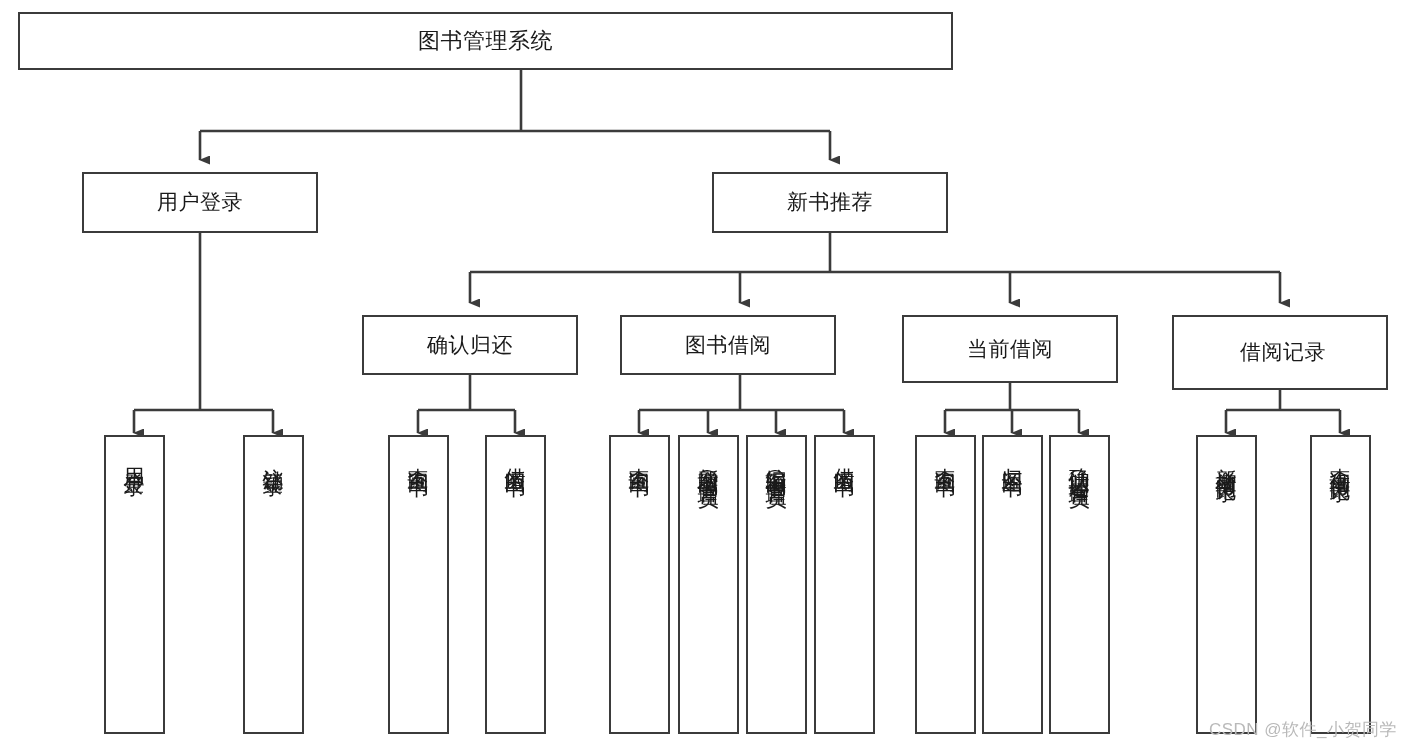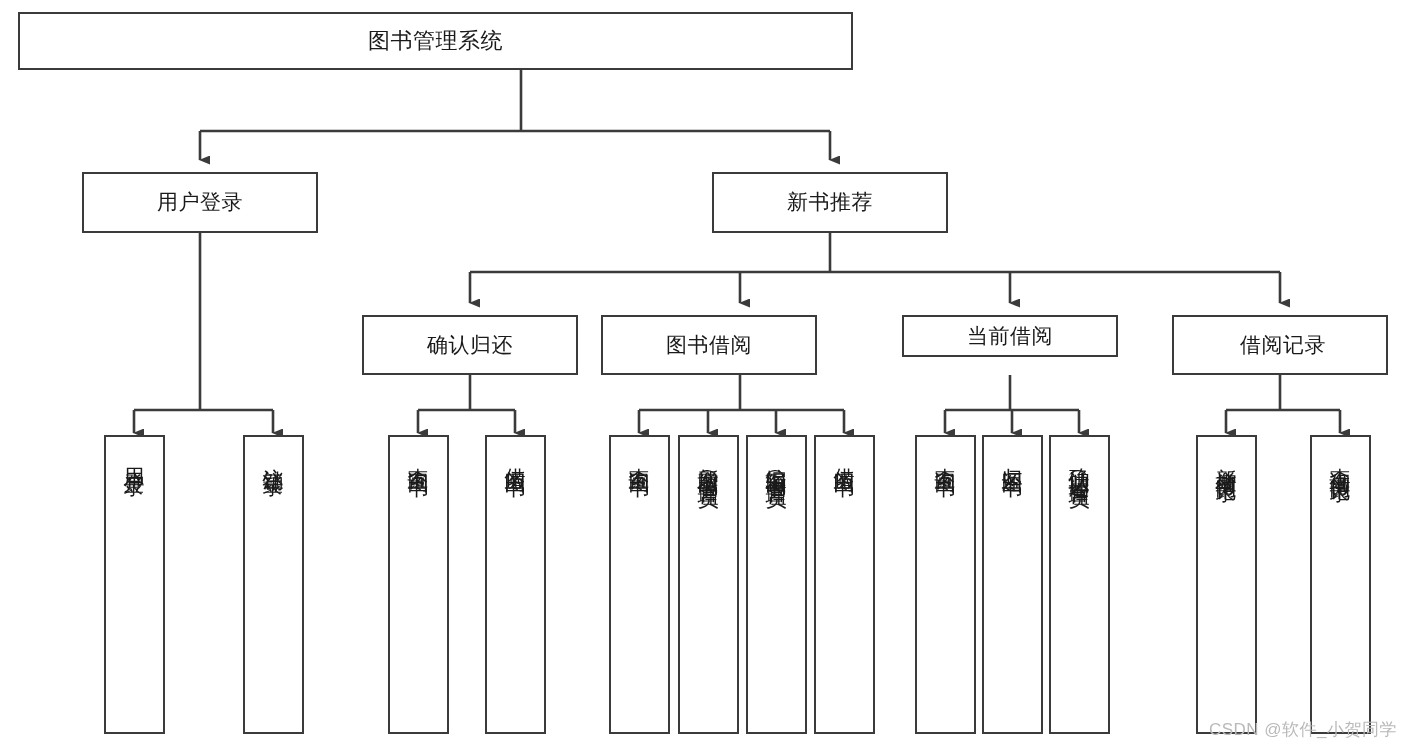--- a/index.html
+++ b/index.html
@@ -120,41 +120,41 @@
       <path d="M 1012,410 L 1012,433" marker-end="url(#arrowhead)"></path>
       <path d="M 1079,410 L 1079,433" marker-end="url(#arrowhead)"></path>
 
       <path d="M 1280,375 L 1280,410"></path>
       <path d="M 1226,410 L 1340,410"></path>
       <path d="M 1226,410 L 1226,433" marker-end="url(#arrowhead)"></path>
       <path d="M 1340,410 L 1340,433" marker-end="url(#arrowhead)"></path>
     </g>
   </svg>
 
-  <div class="node root horizontal" style="left:18px; top:12px; width:835px; height:58px;">
+  <div class="node root horizontal" style="left:18px; top:12px; width:935px; height:58px;">
     <span class="label">图书管理系统</span>
   </div>
 
   <div class="node horizontal" style="left:82px; top:172px; width:236px; height:61px;">
     <span class="label">用户登录</span>
   </div>
   <div class="node horizontal" style="left:712px; top:172px; width:236px; height:61px;">
     <span class="label">新书推荐</span>
   </div>
 
   <div class="node horizontal" style="left:362px; top:315px; width:216px; height:60px;">
     <span class="label">确认归还</span>
   </div>
-  <div class="node horizontal" style="left:601px; top:315px; width:216px; height:60px;">
+  <div class="node horizontal" style="left:620px; top:315px; width:216px; height:60px;">
     <span class="label">图书借阅</span>
   </div>
-  <div class="node horizontal" style="left:902px; top:315px; width:216px; height:42px;">
+  <div class="node horizontal" style="left:902px; top:315px; width:216px; height:68px;">
     <span class="label">当前借阅</span>
   </div>
-  <div class="node horizontal" style="left:1172px; top:315px; width:216px; height:60px;padding-left:6px;">
+  <div class="node horizontal" style="left:1172px; top:315px; width:216px; height:75px;padding-left:6px;">
     <span class="label">借阅记录</span>
   </div>
 
   <div class="node vertical" style="left:104px; top:435px; width:61px; height:299px;">
     <span class="label">用户登录</span>
   </div>
   <div class="node vertical" style="left:243px; top:435px; width:61px; height:299px;">
     <span class="label">注销登录</span>
   </div>
 

